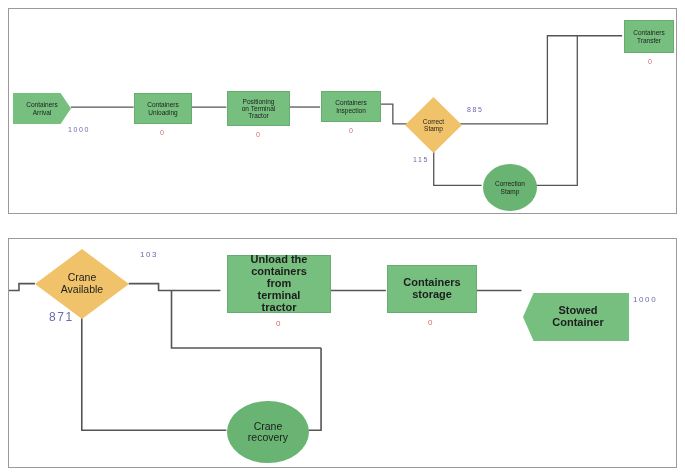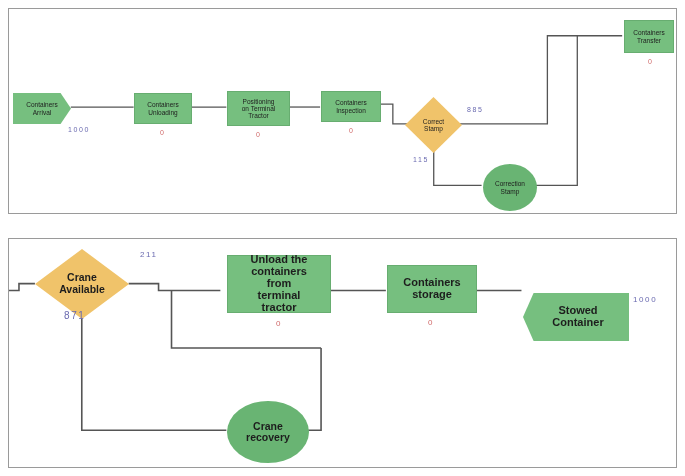--- a/index.html
+++ b/index.html
@@ -119,21 +119,21 @@
   .zero-mark {
     position: absolute;
     color: #d06a6a;
     font-size: 7px;
     white-space: nowrap;
     z-index: 4;
   }
 
   
   .fs-small { font-size: 6.5px; }
-  .fs-big   { font-size: 10.5px; font-weight: bold; }
+  .fs-big   { font-size: 10.5px; font-weight: normal; }
   .fs-xbig  { font-size: 11px; font-weight: bold; }
 </style>
 </head>
 <body>
 
 <div class="panel" id="panel-top">
 
   <svg class="svg-layer" viewBox="0 0 669 206" preserveAspectRatio="none">
     <g stroke="#555555" stroke-width="1.3" fill="none">
 
@@ -218,22 +218,22 @@
 
       <path d="M 468 52 L 514 52"></path>
     </g>
   </svg>
 
   <div class="diamond-wrap" style="left:26px; top:10px; width:94px; height:70px;">
     <div class="diamond-shape"></div>
     <div class="diamond-text fs-big" style="white-space: pre-line;">Crane
 Available</div>
   </div>
-  <div class="counter" style="left:131px; top:11px; font-size:8px;">211</div>
-  <div class="counter" style="left:55px; top:71px; font-size:10px;">871</div>
+  <div class="counter" style="left:131px; top:11px; font-size:8px;">103</div>
+  <div class="counter" style="left:40px; top:71px; font-size:12px;">871</div>
 
   <div class="node rect fs-xbig" style="left:218px; top:16px; width:104px; height:58px; overflow:visible;">
     <span class="lbl" style="white-space:pre-line;">Unload the
 containers
 from
 terminal
 tractor</span>
   </div>
   <div class="zero-mark" style="left:267px; top:80px; font-size:8px;">0</div>
 

